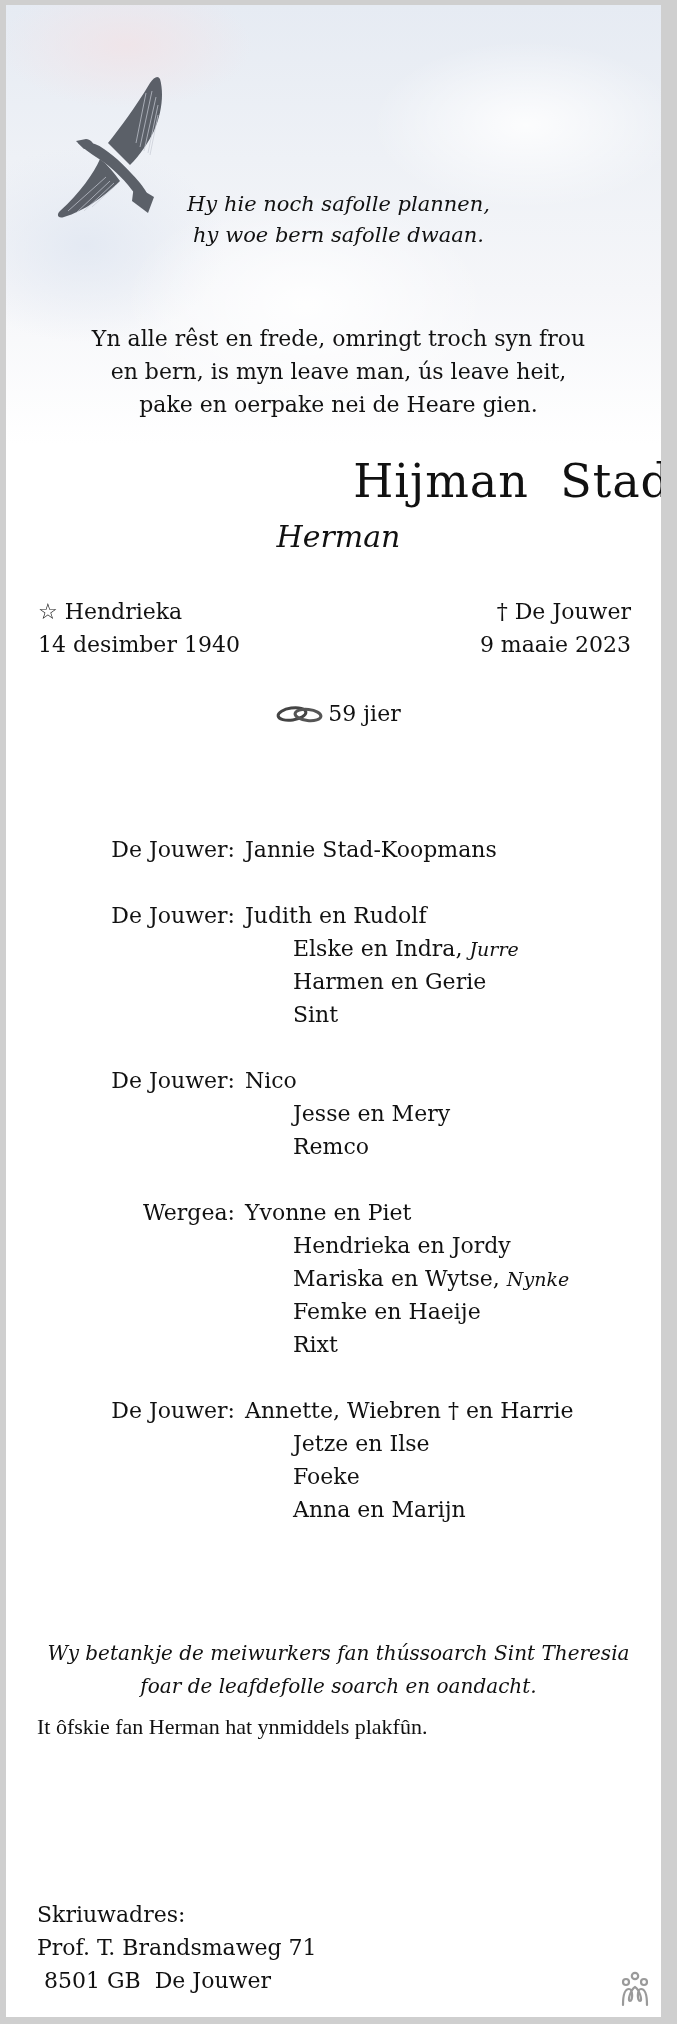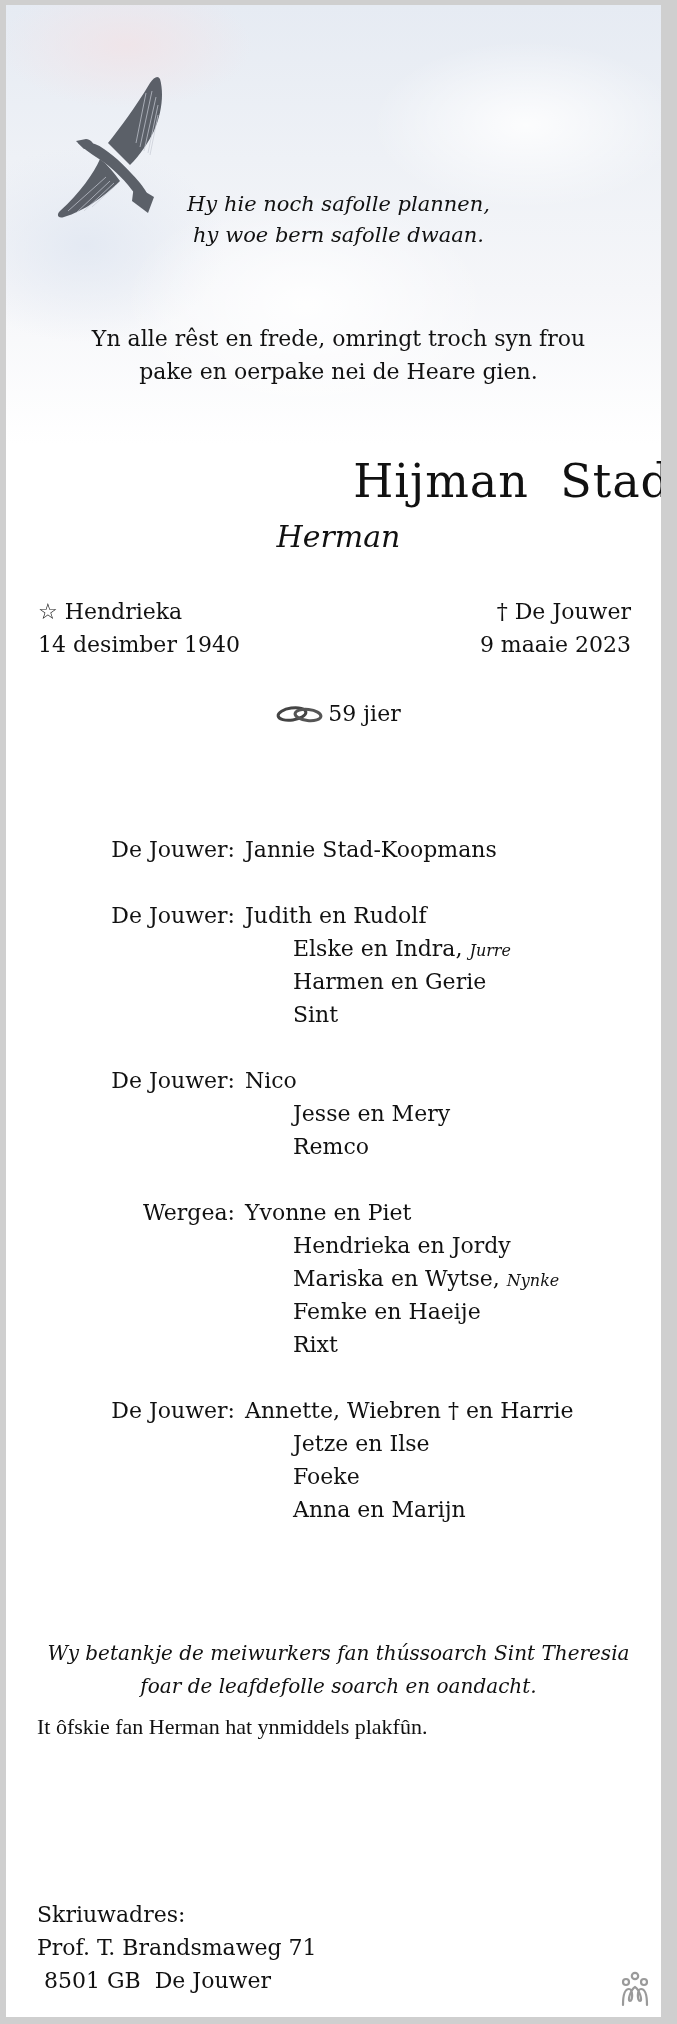--- a/index.html
+++ b/index.html
@@ -23,21 +23,21 @@
     .dates.left { left: 32px; text-align: left; }
     .dates.right { right: 30px; text-align: right; }
     .marriage { top: 692px; font-size: 22px; line-height: 33px; }
     .rings { display: inline-block; width: 48px; height: 18px; vertical-align: -2px; margin-right: 4px; }
     .family { position: absolute; left: 0; top: 828px; width: 665px; font-size: 22px; line-height: 33px; }
     .group { margin-bottom: 33px; }
     .row { position: relative; height: 33px; }
     .lbl { position: absolute; right: 436px; top: 0; white-space: nowrap; }
     .main { position: absolute; left: 239px; top: 0; white-space: nowrap; }
     .sub { position: absolute; left: 287px; top: 0; white-space: nowrap; }
-    .it { font-style: italic; font-size: 16px; }
+    .it { font-style: italic; font-size: 19px; }
     .thanks { top: 1632px; font-style: italic; font-size: 20px; line-height: 33px; }
     .ofskie { position: absolute; left: 31px; top: 1705px; font-size: 22px; line-height: 33px; font-family: Liberation Serif, serif; }
     .address { position: absolute; left: 31px; top: 1893px; font-size: 22px; line-height: 33px; }
     .logo { position: absolute; left: 615px; top: 1966px; width: 28px; height: 36px; }
   </style>
 </head>
 <body>
 
 <div class="card">
 
@@ -69,20 +69,21 @@
     </g>
   </svg>
 
   <div class="center quote">
     <div>Hy hie noch safolle plannen,</div>
     <div>hy woe bern safolle dwaan.</div>
   </div>
 
   <div class="center intro">
     <div>Yn alle rêst en frede, omringt troch syn frou</div>
+    <div>en bern, is myn leave man, ús leave heit,</div>
     <div>pake en oerpake nei de Heare gien.</div>
   </div>
 
   <div class="center name" style="white-space: pre; text-align: right;">Hijman  Stad</div>
   <div class="center nickname">Herman</div>
 
   <div class="dates left">
     <div>
       <span>☆</span>
       <span>Hendrieka</span>

